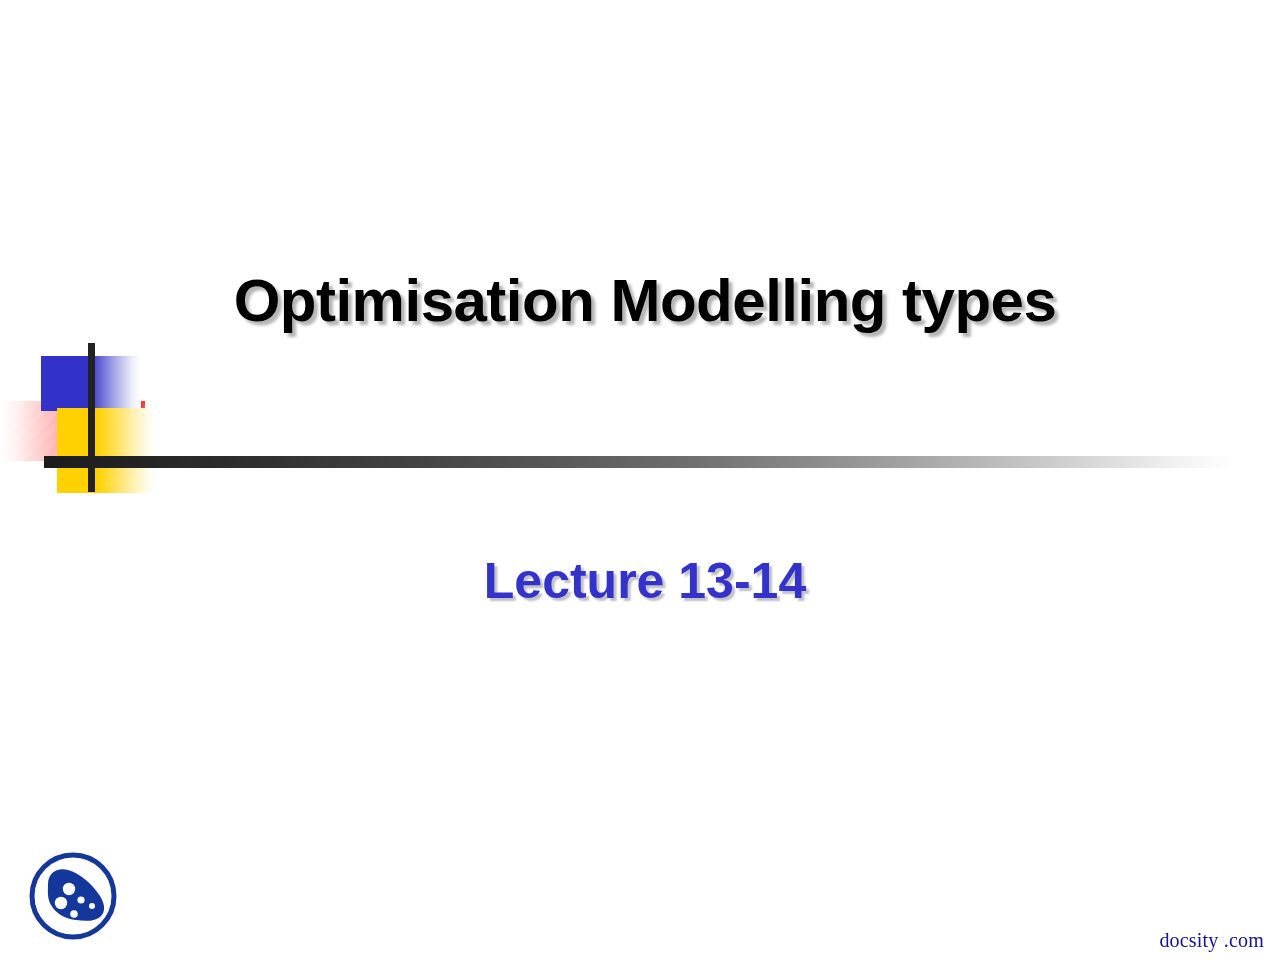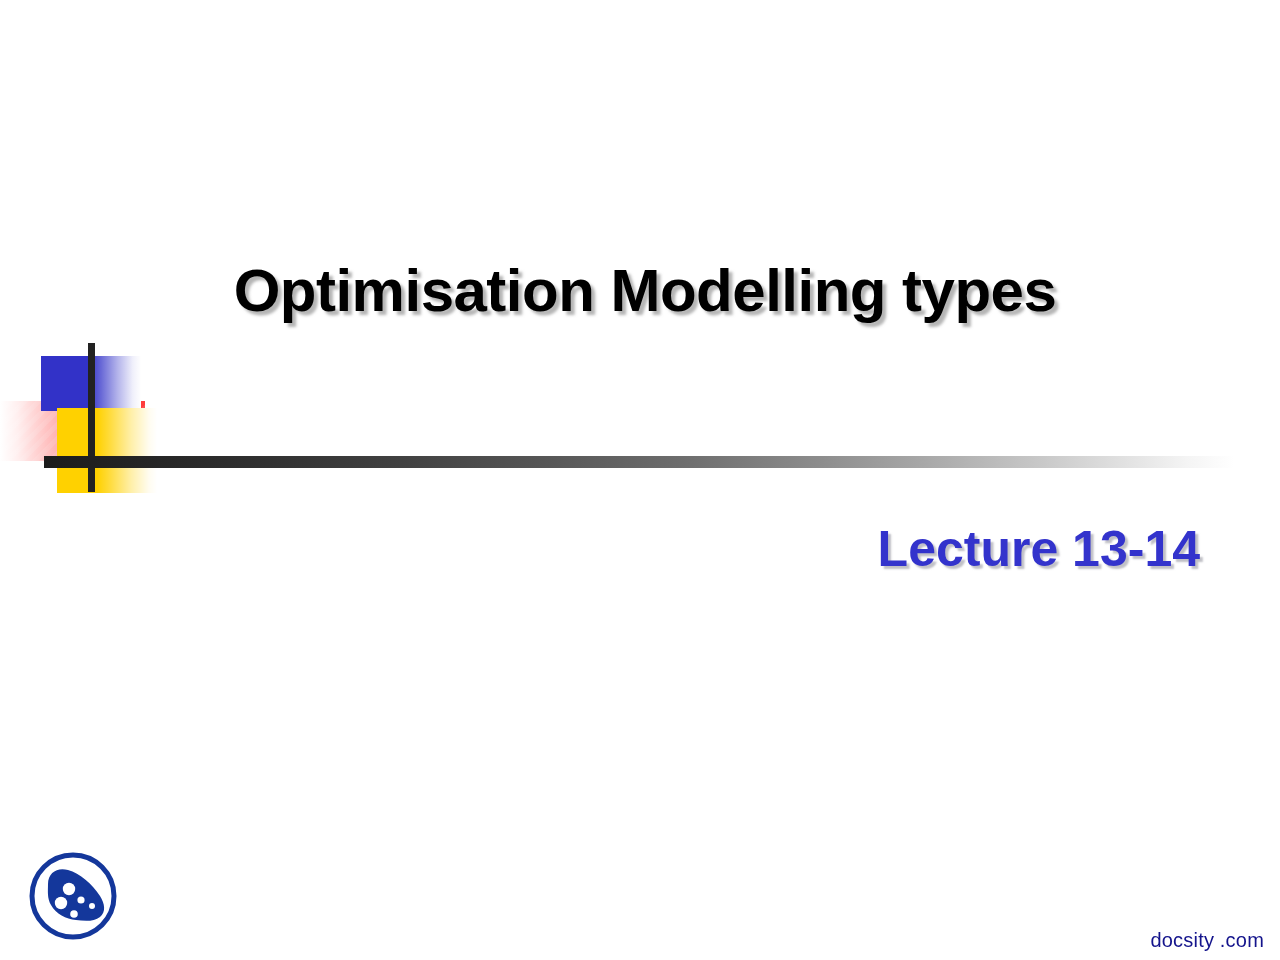--- a/index.html
+++ b/index.html
@@ -78,41 +78,41 @@
     background: linear-gradient(to right,
         #1c1c1c 0%, #242424 8%, #303030 18%, #414141 30%,
         #565656 42%, #6e6e6e 54%, #8c8c8c 65%, #ababab 75%,
         #c9c9c9 84%, #e2e2e2 91%, #f4f4f4 96%, #ffffff 100%);
   }
 
   
   #title-block {
     position: absolute;
     left: 90px;
-    top: 248px;
+    top: 258px;
     width: 1110px;
     text-align: center;
   }
   .title-line {
     font-size: 60px;
     font-weight: bold;
     line-height: 85px;
     color: #000000;
     letter-spacing: -0.5px;
     text-shadow: 4px 4px 3px rgba(120,120,120,0.55);
     white-space: nowrap;
   }
 
   
   #subtitle-block {
     position: absolute;
     left: 90px;
-    top: 520px;
+    top: 552px;
     width: 1110px;
-    text-align: right;
+    text-align: center;
   }
   .subtitle-line {
     font-size: 50px;
     font-weight: bold;
     color: #3333cc;
     letter-spacing: 0px;
     text-shadow: 3px 3px 2px rgba(150,150,160,0.6);
     white-space: nowrap;
   }
 
@@ -123,21 +123,21 @@
     top: 848px;
     width: 94px;
     height: 96px;
   }
   #docsity-url {
     position: absolute;
     right: 16px;
     bottom: 8px;
     font-size: 20px;
     color: #14148c;
-    font-family: Liberation Sans, sans-serif;
+    font-family: Liberation Serif, serif;
     letter-spacing: 0.2px;
     white-space: nowrap;
   }
 </style>
 </head>
 <body>
 
 <div id="slide">
 
   <div id="deco">

